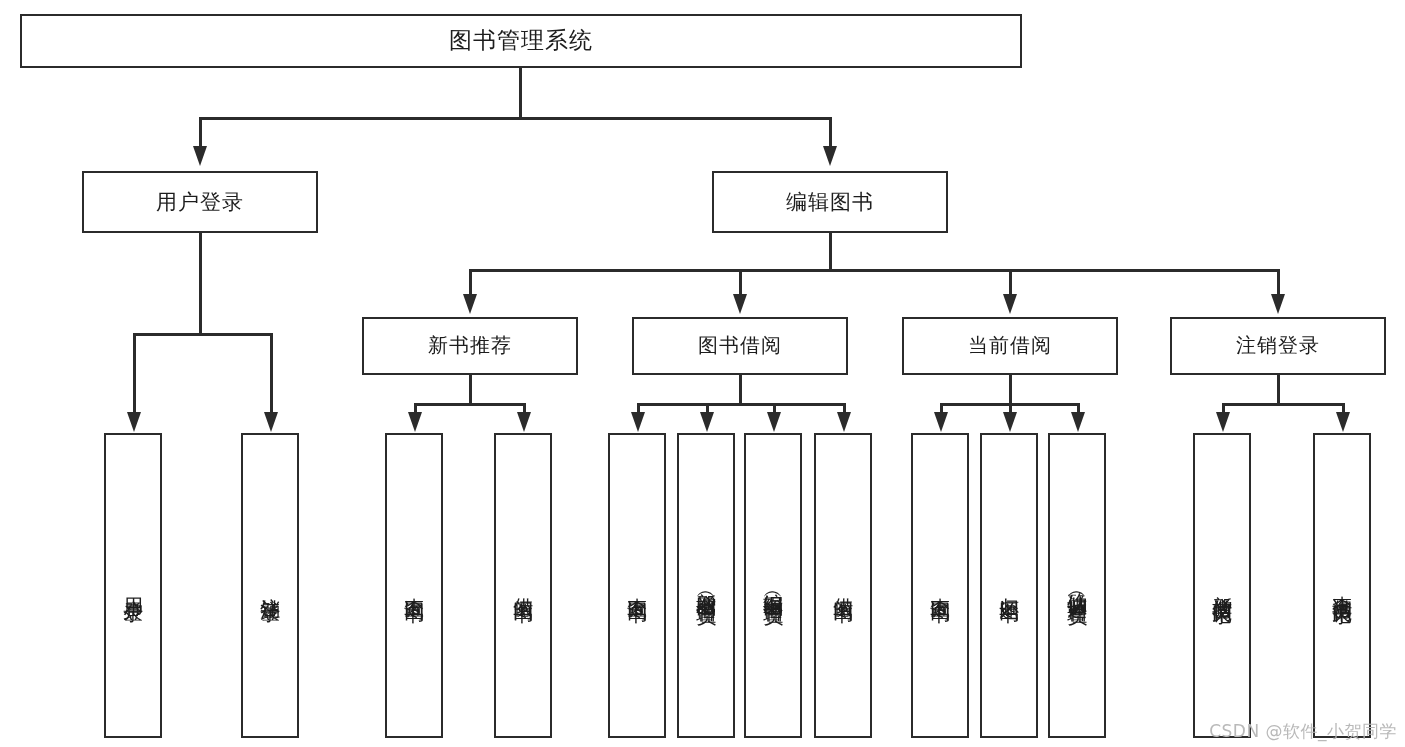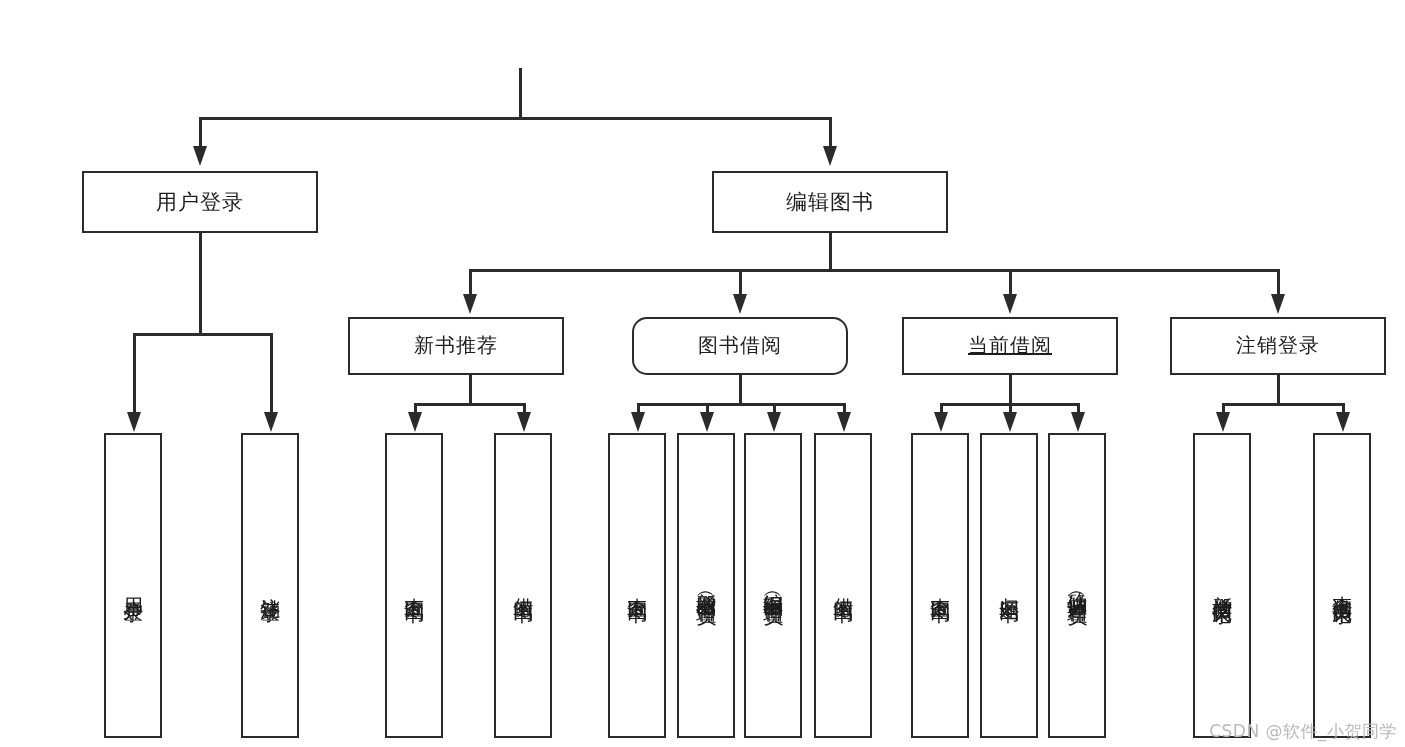--- a/index.html
+++ b/index.html
@@ -82,20 +82,23 @@
     white-space:nowrap;
     pointer-events:none;
     user-select:none;
   }
 </style>
 </head>
 <body>
 
 <div id="canvas">
 
+  <div class="node root" style="left:20px; top:14px; width:1002px; height:54px;">
+    <span>图书管理系统</span>
+  </div>
 
   <div class="edge v" style="left:519px; top:68px; height:51px;"></div>
 
   <div class="edge h" style="left:199px; top:117px; width:633px;"></div>
 
   <div class="edge v" style="left:199px; top:117px; height:33px;"></div>
   <div class="arrow" style="left:193px; top:146px;"></div>
   <div class="edge v" style="left:829px; top:117px; height:33px;"></div>
   <div class="arrow" style="left:823px; top:146px;"></div>
 
@@ -122,27 +125,27 @@
 
   <div class="edge v" style="left:739px; top:269px; height:28px;"></div>
   <div class="arrow" style="left:733px; top:294px;"></div>
 
   <div class="edge v" style="left:1009px; top:269px; height:28px;"></div>
   <div class="arrow" style="left:1003px; top:294px;"></div>
 
   <div class="edge v" style="left:1277px; top:269px; height:28px;"></div>
   <div class="arrow" style="left:1271px; top:294px;"></div>
 
-  <div class="node lvl2" style="left:348px; top:317px; width:216px; height:58px;">
+  <div class="node lvl2" style="left:362px; top:317px; width:216px; height:58px;">
     <span>新书推荐</span>
   </div>
-  <div class="node lvl2" style="left:632px; top:317px; width:216px; height:58px;border-radius:15px;">
+  <div class="node lvl2" style="left:632px; top:317px; width:216px; height:58px;">
     <span>图书借阅</span>
   </div>
-  <div class="node lvl2" style="left:902px; top:317px; width:216px; height:58px;text-decoration:underline;">
+  <div class="node lvl2" style="left:902px; top:317px; width:216px; height:58px;">
     <span>当前借阅</span>
   </div>
   <div class="node lvl2" style="left:1170px; top:317px; width:216px; height:58px;">
     <span>注销登录</span>
   </div>
 
   <div class="edge v" style="left:469px; top:375px; height:30px;"></div>
   <div class="edge h" style="left:414px; top:403px; width:112px;"></div>
   <div class="edge v" style="left:414px; top:403px; height:12px;"></div>
   <div class="arrow" style="left:408px; top:412px;"></div>

